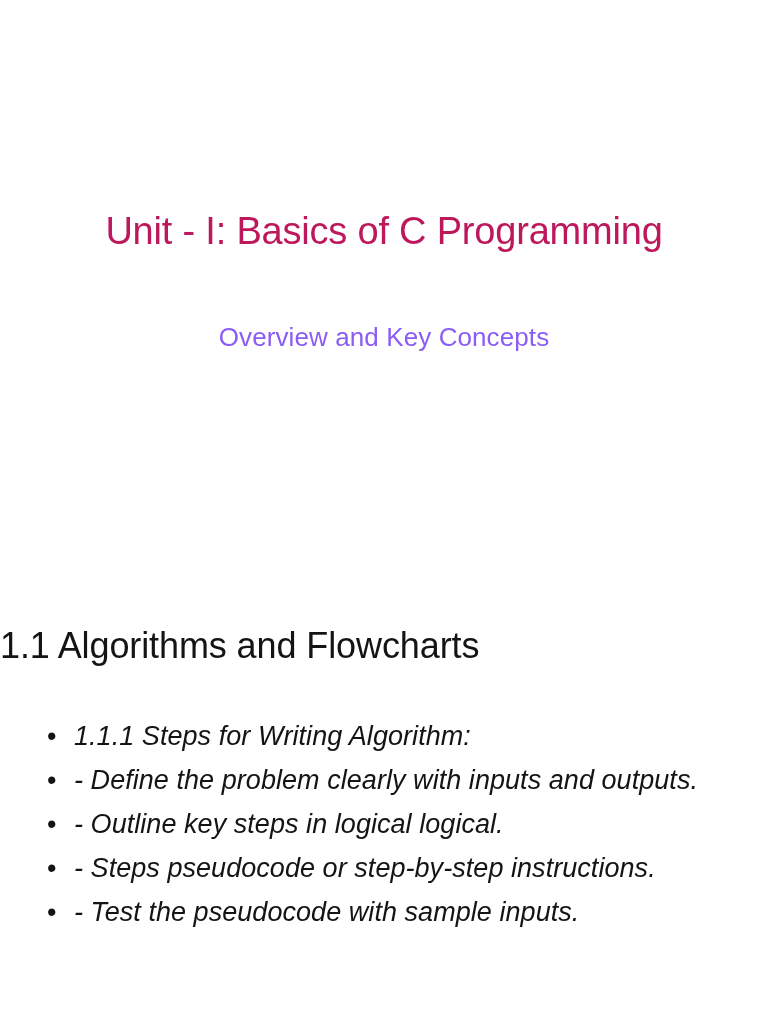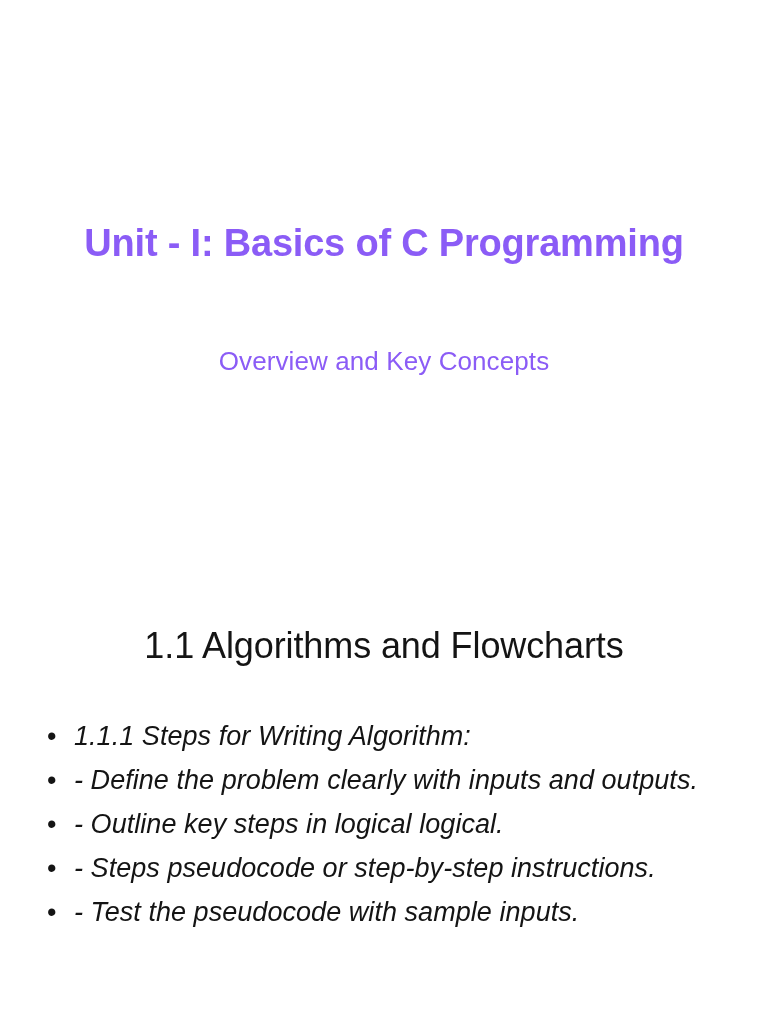--- a/index.html
+++ b/index.html
@@ -22,46 +22,45 @@
 
   
   .title-block {
     position: absolute;
     left: 0;
     top: 206px;
     width: 768px;
     text-align: center;
   }
   .doc-title {
-    margin: 12px;
+    margin: 0;
     font-size: 38px;
-    font-weight: 700;
+    font-weight: 400;
     line-height: 50px;
-    color: #8b5cf6;
+    color: #be185d;
     letter-spacing: -0.2px;
     white-space: nowrap;
   }
   .doc-subtitle {
     margin: 0;
     padding-top: 64px;
     font-size: 26px;
     font-weight: 400;
     line-height: 34px;
     color: #8b5cf6;
     letter-spacing: 0.1px;
     white-space: nowrap;
   }
 
   
   .section-block {
     position: absolute;
     left: 0;
     top: 622px;
     width: 768px;
-    text-align: center;
   }
   .section-heading {
     margin: 0;
     font-size: 36px;
     font-weight: 400;
     line-height: 48px;
     color: #141414;
     letter-spacing: -0.1px;
     white-space: nowrap;
   }

